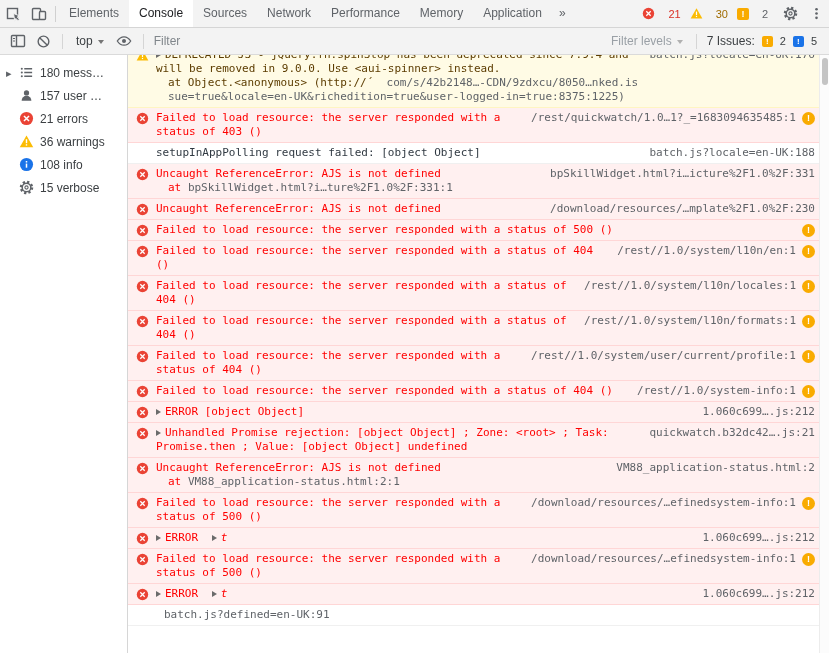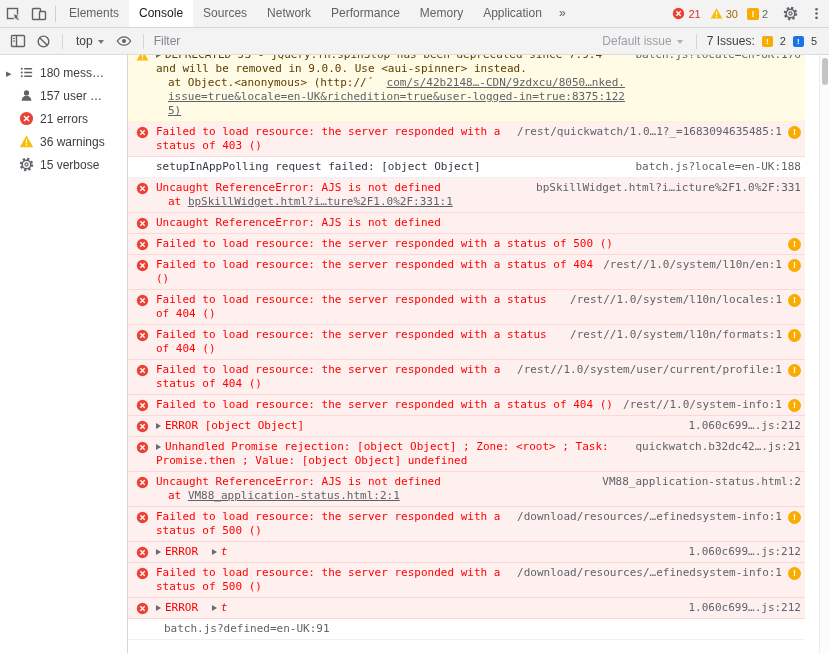--- a/index.html
+++ b/index.html
@@ -8,21 +8,21 @@
   .gi{display:block;color:#5f6368}
 
   
   .tabbar{flex:0 0 28px;display:flex;align-items:center;background:#f3f3f3;border-bottom:1px solid #d5d5d5;font-size:12px;color:#5f6368}
   .tbicon{width:26px;height:27px;display:flex;align-items:center;justify-content:center;cursor:pointer}
   .tb-sep{width:1px;height:16px;background:#d0d0d0;margin:0 3px}
   .tab{padding:0 10px;height:27px;line-height:27px;cursor:pointer;white-space:nowrap}
   .tab.active{background:#fff;color:#202124}
   .tab-more{padding:0 7px;height:27px;line-height:27px;cursor:pointer}
   .tab-spacer{flex:1}
-  .badge{display:flex;align-items:center;gap:3px;margin-right:9px;cursor:pointer}
+  .badge{display:flex;align-items:center;gap:13px;margin-right:9px;cursor:pointer}
   .badge .cnt{font-size:11px}
   .badge.err .cnt{color:var(--badge-error-text,#d93025)}
   .badge.warn .cnt{color:var(--badge-warning-text,#9f6b00)}
   .badge.iss .cnt{color:#5f6368}
   .issues-box{width:12px;height:12px;border-radius:2px;background:var(--issue-yellow,#f9ab00);position:relative}
   .issues-box::before{content:"!";position:absolute;inset:0;color:#fff;font:bold 9px/12px "Liberation Sans",sans-serif;text-align:center}
 
   
   .ctoolbar{flex:0 0 27px;display:flex;align-items:center;background:#f3f3f3;border-bottom:1px solid #dadada;font-size:12px;color:#3c4043;padding:0 5px;gap:1px}
   .ctbicon{width:25px;height:26px;display:flex;align-items:center;justify-content:center;cursor:pointer}
@@ -43,33 +43,33 @@
 
   
   .main{flex:1;display:flex;min-height:0}
   .sidebar{flex:0 0 128px;width:128px;border-right:1px solid #d6d6d6;background:#fff;padding-top:6px;overflow:hidden}
   .sb-item{display:flex;align-items:center;height:23px;padding:0 4px 0 6px;font-size:12px;color:#3c4043;cursor:pointer}
   .sb-arrow{flex:0 0 13px;color:#5f6368}
   .sb-arrow.show::before{content:"\25B8";font-size:11px}
   .sb-icon{flex:0 0 15px;height:15px;margin-right:6px}
   .sb-label{overflow:hidden;text-overflow:ellipsis;white-space:nowrap;max-width:70px}
 
-  .console-wrap{flex:1;position:relative;overflow:hidden;background:#fff;padding-right:24px}
+  .console-wrap{flex:1;position:relative;overflow:hidden;background:#fff;padding-right:10px}
   .rows{overflow:hidden;height:100%}
 
   
   .crow{display:flex;align-items:flex-start;padding:3px 4px 3px 6px;border-bottom:1px solid #f0f0f0;font:11px/14px "DejaVu Sans Mono",monospace;color:#303942;background:#fff}
   .crow.error{background:var(--error-bg,#fff0f0);border-bottom-color:var(--error-border,#ffd6d6);color:var(--error-text,#ff0000)}
   .crow.warning{background:var(--warning-bg,#fffbe5);border-bottom-color:var(--warning-border,#fff5c2);color:var(--warning-text,#5c3c00)}
   .crow.clipped{margin-top:-10px}
   .icell{flex:0 0 16px;height:14px;margin-right:6px;display:flex;align-items:center;justify-content:center}
   .mbody{flex:1;min-width:0}
   .mtext{white-space:pre-wrap;word-wrap:break-word}
   .stack{padding-left:12px;white-space:pre-wrap;word-wrap:break-word}
-  .slink{text-decoration:underline;color:var(--link,#5f6368);word-break:break-all;cursor:pointer}
+  .slink{color:var(--link,#5f6368);word-break:break-all;cursor:pointer}
   .srclink{margin-left:8px;color:var(--link,#5f6368);white-space:nowrap;flex:0 0 auto;cursor:pointer}
   .issue-chip{flex:0 0 13px;width:13px;height:13px;margin-left:6px;margin-top:1px;border-radius:50%;background:var(--issue-yellow,#f9ab00);position:relative;cursor:pointer}
   .issue-chip::before{content:"!";position:absolute;inset:0;color:#fff;font:bold 9px/13px "Liberation Sans",sans-serif;text-align:center}
   .tri{display:inline-block;width:0;height:0;border-top:3.5px solid transparent;border-bottom:3.5px solid transparent;border-left:5px solid #6b6b6b;margin-right:4px;cursor:pointer}
   .tri.obj{margin-left:7px}
   .objname{font-style:italic}
 
   
   .scrollbar{position:absolute;top:0;right:0;bottom:0;width:10px;background:#fcfcfc;border-left:1px solid #ececec;cursor:pointer}
   .thumb{position:absolute;top:3px;left:2px;width:6px;height:27px;border-radius:3px;background:#c4c4c4;cursor:pointer}
@@ -215,21 +215,21 @@
     </div>
     <div class="ctbicon">
         <svg class="gi" width="16" height="16">
           <use href="#i-eye"></use>
         </svg>
       </div>
     <div class="v-sep"></div>
     <input class="filter-input" type="text" placeholder="Filter" style="">
     <div class="spacer"></div>
     <div class="dd disabled">
-      <span>Default issue</span>
+      <span>Filter levels</span>
       <span class="caret"></span>
     </div>
     <div class="v-sep"></div>
     <div class="issues-count">
       <span>7 Issues:</span>
       <span class="chip yellow"></span>
       <span class="icount">2</span>
       <span class="chip blue"></span>
       <span class="icount">5</span>
     </div>
@@ -262,20 +262,27 @@
       <div class="sb-item">
         <span class="sb-arrow"></span>
         <svg class="gi sb-icon">
             <use href="#i-warning"></use>
           </svg>
         <span class="sb-label">36 warnings</span>
       </div>
       <div class="sb-item">
         <span class="sb-arrow"></span>
         <svg class="gi sb-icon">
+            <use href="#i-info"></use>
+          </svg>
+        <span class="sb-label">108 info</span>
+      </div>
+      <div class="sb-item">
+        <span class="sb-arrow"></span>
+        <svg class="gi sb-icon">
             <use href="#i-gear"></use>
           </svg>
         <span class="sb-label">15 verbose</span>
       </div>
     </div>
 
     <div class="console-wrap">
       <div class="rows">
           <div class="crow warning clipped">
             <span class="icell">
@@ -322,20 +329,21 @@
           </div>
           <div class="crow error">
             <span class="icell">
               <svg class="gi" width="13" height="13">
                 <use href="#i-error"></use>
               </svg>
             </span>
             <div class="mbody">
               <div class="mtext"><span>Uncaught ReferenceError: AJS is not defined</span></div>
             </div>
+            <span class="srclink">/download/resources/…mplate%2F1.0%2F:230</span>
           </div>
           <div class="crow error">
             <span class="icell">
               <svg class="gi" width="13" height="13">
                 <use href="#i-error"></use>
               </svg>
             </span>
             <div class="mbody">
               <div class="mtext"><span>Failed to load resource: the server responded with a status of 500 ()</span></div>
             </div>

